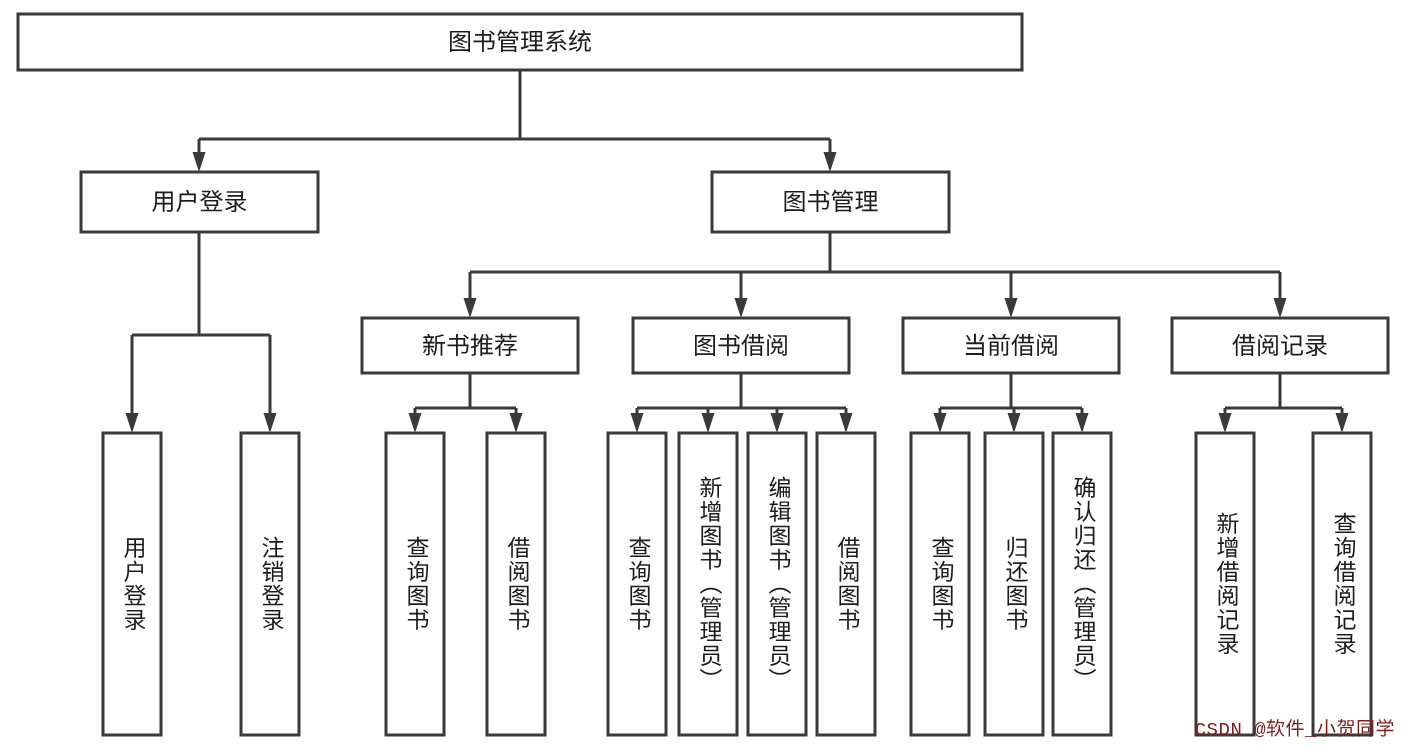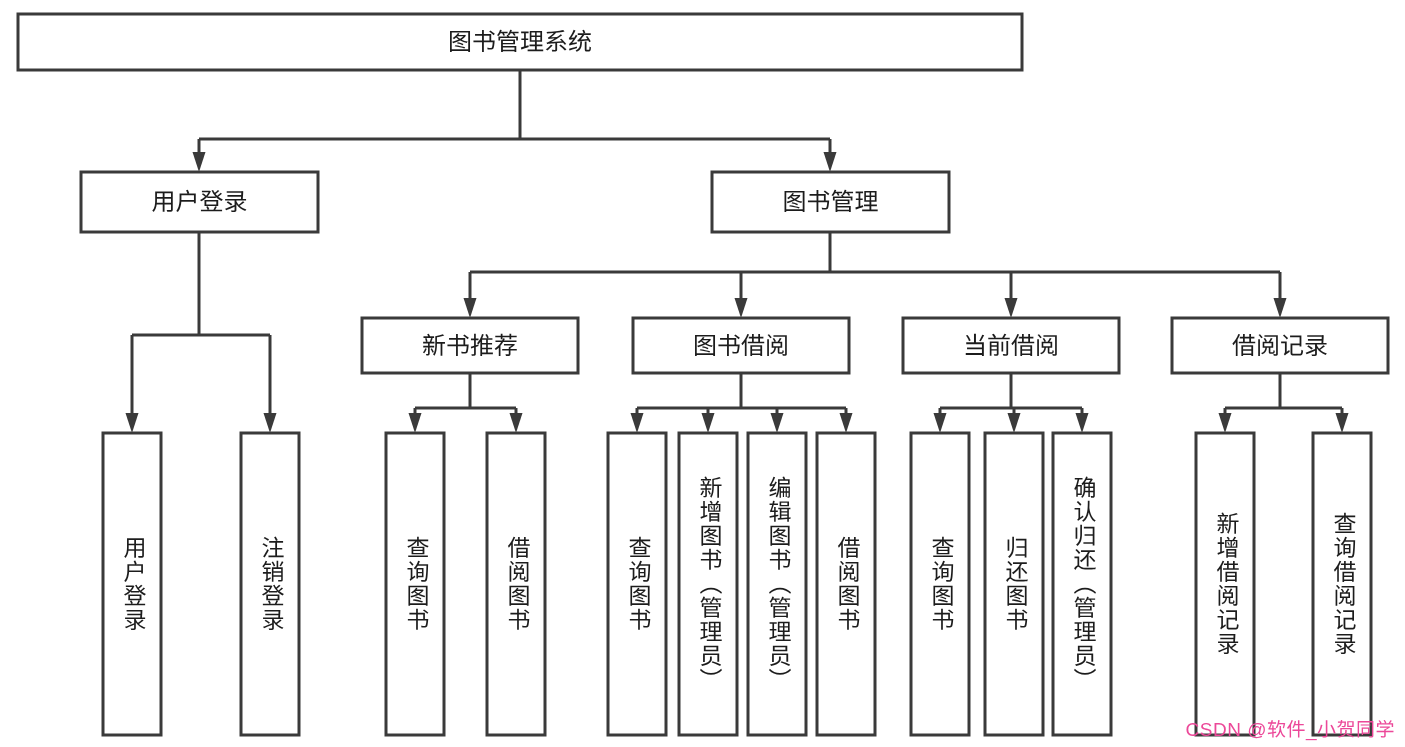--- a/index.html
+++ b/index.html
@@ -63,23 +63,23 @@
     writing-mode: vertical-rl;
     text-orientation: upright;
     letter-spacing: 1px;
     pointer-events: none;
     user-select: none;
   }
   .watermark {
     position: absolute;
     right: 10px;
     bottom: 6px;
-    font-family: Liberation Sans, sans-serif;
+    font-family: Liberation Mono, monospace;
     font-size: 19px;
-    color: #ec4899;
+    color: #7f1d1d;
     letter-spacing: 0.5px;
     white-space: nowrap;
     user-select: none;
   }
 </style>
 </head>
 <body>
 
 <div id="diagram-root">
 

